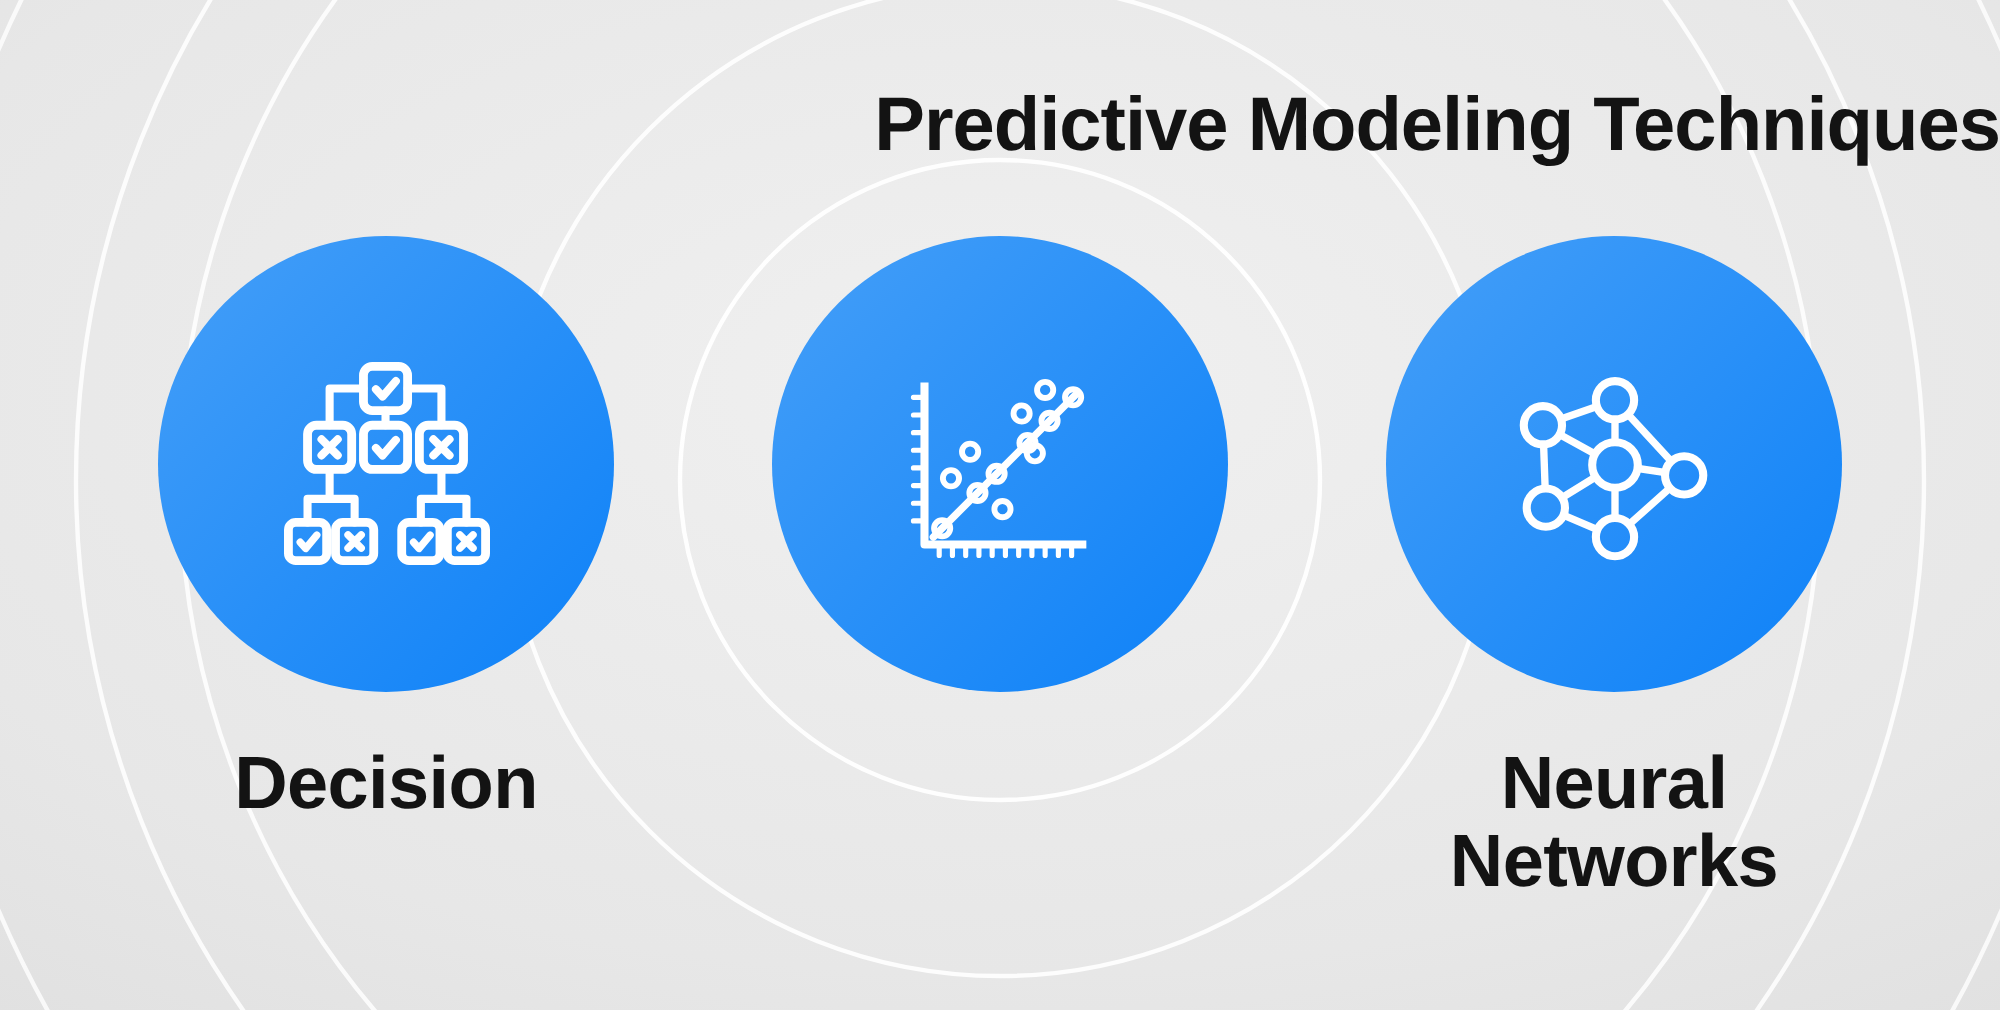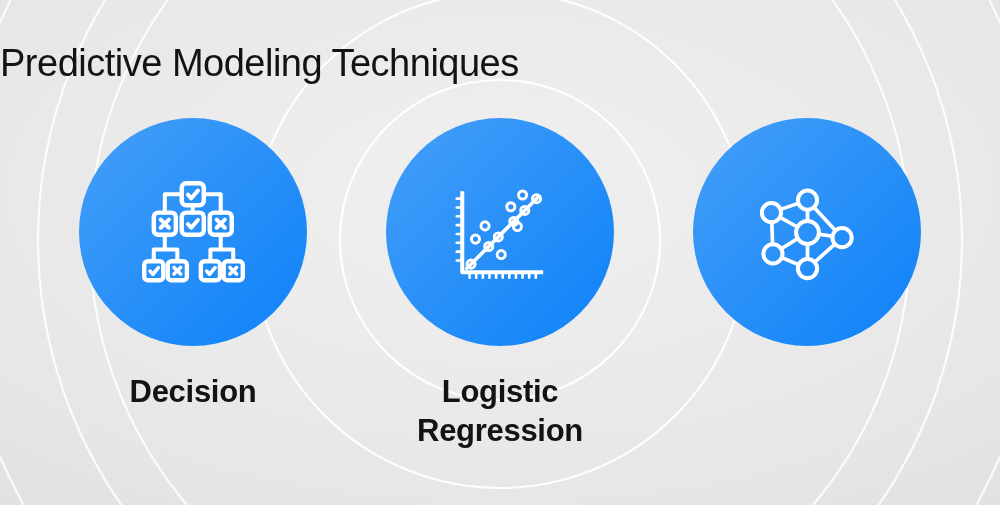--- a/index.html
+++ b/index.html
@@ -3,34 +3,34 @@
 <meta charset="utf-8">
 <style>
   html,body{margin:0;padding:0;}
   body{
     width:1000px;height:505px;position:relative;overflow:hidden;
     font-family:"Liberation Sans","DejaVu Sans",sans-serif;
     background:radial-gradient(130% 130% at 50% 38%, #f0f0f0 0%, #e7e7e7 45%, #d3d3d3 100%);
   }
   .bg-rings{position:absolute;left:0;top:0;width:1000px;height:505px;pointer-events:none;}
   .page-title{
-    position:absolute;top:42px;left:0;width:1000px;text-align:left;
-    font-size:38px;font-weight:400;letter-spacing:-0.5px;color:#131313;margin:0;
+    position:absolute;top:42px;left:0;width:1000px;text-align:right;
+    font-size:38px;font-weight:700;letter-spacing:-0.5px;color:#131313;margin:0;
   }
   .card{position:absolute;top:0;width:300px;height:505px;}
   .card.c1{left:43px;} .card.c2{left:350px;} .card.c3{left:657px;}
   .bubble{
     position:absolute;left:36px;top:118px;width:228px;height:228px;border-radius:50%;
     background:linear-gradient(135deg,#459ff8 0%,#0d81f8 100%);
     display:flex;align-items:center;justify-content:center;
   }
   .bubble svg{display:block;}
   .label{
     position:absolute;top:372px;left:0;width:300px;text-align:center;
-    font-size:31px;font-weight:700;line-height:39px;color:#131313;letter-spacing:-0.3px;
+    font-size:37px;font-weight:700;line-height:39px;color:#131313;letter-spacing:-0.3px;
   }
   .icon-stroke{stroke:#ffffff;fill:none;stroke-linecap:round;stroke-linejoin:round;}
 </style>
 </head>
 <body>
 
 <svg class="bg-rings" viewBox="0 0 1000 505" xmlns="http://www.w3.org/2000/svg">
   <g fill="none" stroke="#ffffff" stroke-width="2.2">
     <circle cx="500" cy="240" r="160" stroke-opacity="0.95"></circle>
     <circle cx="500" cy="240" r="248" stroke-opacity="0.9"></circle>
@@ -105,24 +105,20 @@
           <circle cx="36" cy="79" r="5.5"></circle>
           <circle cx="49" cy="61" r="5.5"></circle>
           <circle cx="84" cy="35" r="5.5"></circle>
           <circle cx="100" cy="19" r="5.5"></circle>
           <circle cx="71" cy="100" r="5.5"></circle>
           <circle cx="93" cy="62" r="5.5"></circle>
         </g>
       </g>
     </svg>
   </div>
-  <div class="label">
-    <div>Logistic</div>
-    <div>Regression</div>
-  </div>
 </div>
 
 <div class="card c3">
   <div class="bubble">
     <svg width="103" height="103" viewBox="0 0 140 140" xmlns="http://www.w3.org/2000/svg">
       <defs>
         <linearGradient id="nnfill" x1="0" y1="0" x2="140" y2="140" gradientUnits="userSpaceOnUse">
           <stop offset="0" stop-color="#3a9af8"></stop>
           <stop offset="1" stop-color="#1b88fa"></stop>
         </linearGradient>
@@ -139,13 +135,17 @@
       <g stroke="#ffffff" stroke-width="5.5" fill="url(#nnfill)">
         <circle cx="70" cy="26" r="13"></circle>
         <circle cx="21" cy="43" r="13"></circle>
         <circle cx="117" cy="77" r="13"></circle>
         <circle cx="23" cy="99" r="13"></circle>
         <circle cx="70" cy="119" r="13"></circle>
         <circle cx="70" cy="70" r="15.5"></circle>
       </g>
     </svg>
   </div>
+  <div class="label">
+    <div>Neural</div>
+    <div>Networks</div>
+  </div>
 </div>
 
 </body></html>

